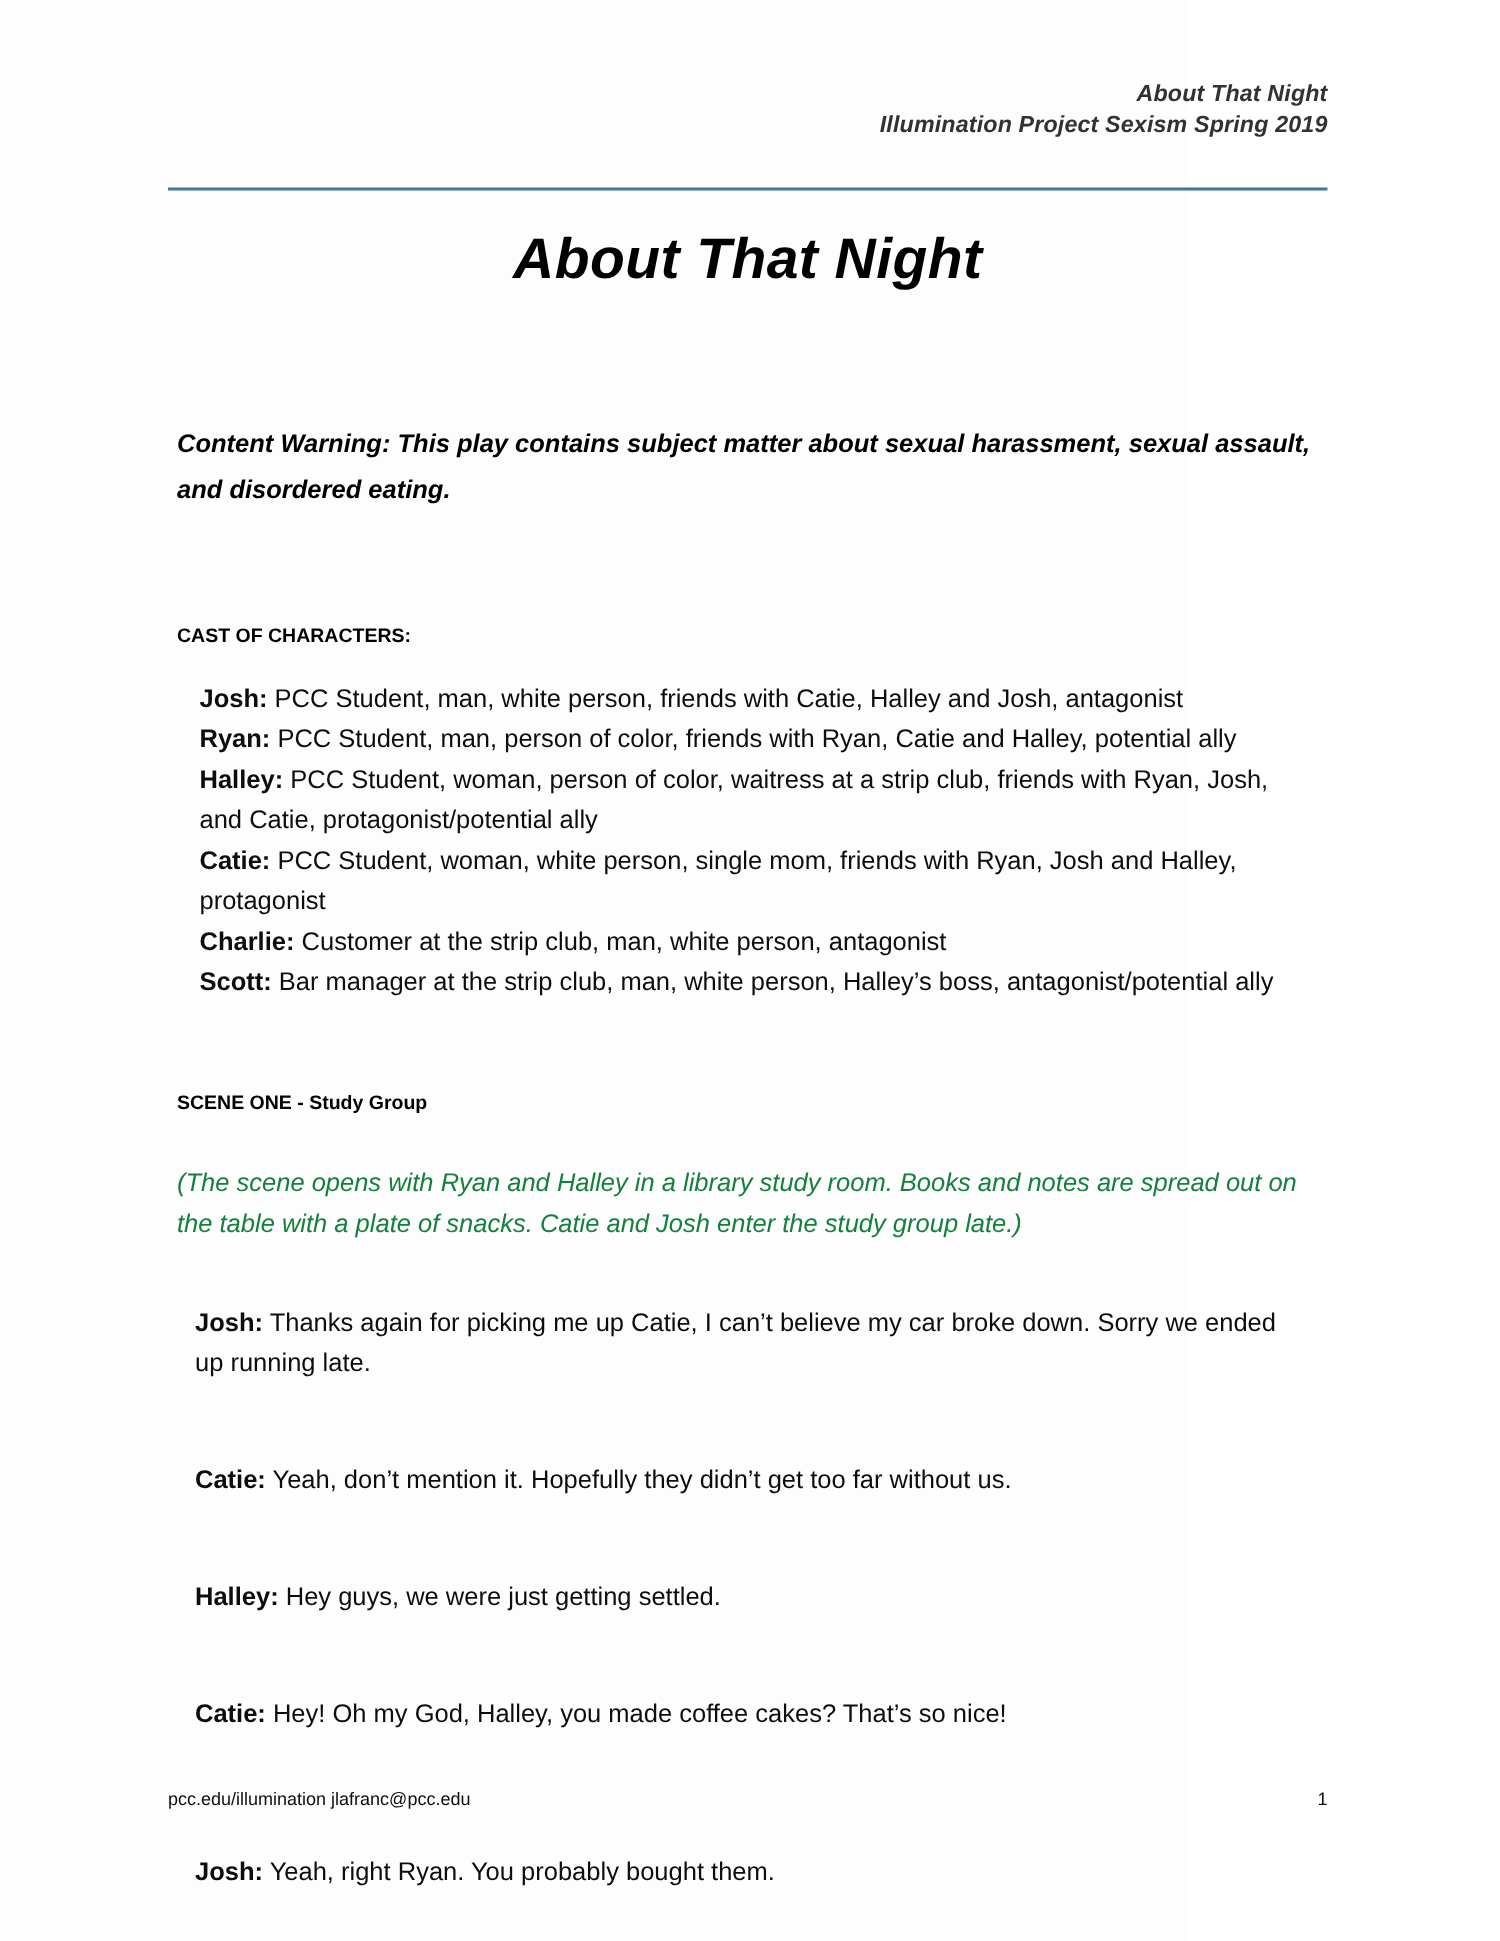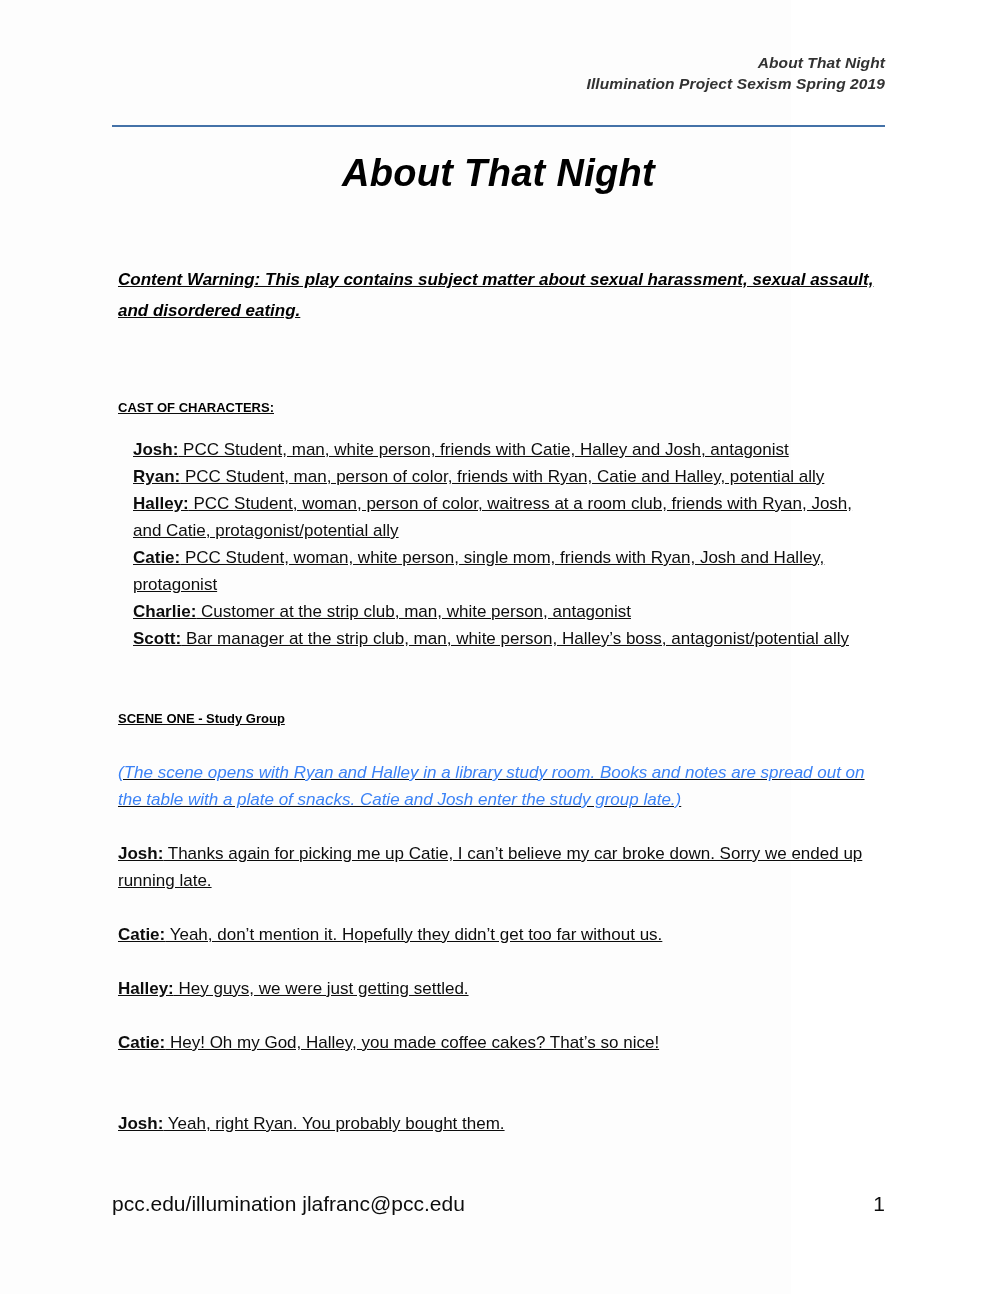--- a/index.html
+++ b/index.html
@@ -70,23 +70,22 @@
     font-size: 17.5px;
     font-weight: bold;
     font-style: italic;
     color: #000000;
   }
 
   
   .content {
     position: absolute;
     left: 118px;
-    top: 264px;
+    top: 280px;
     width: 766px;
-    text-decoration: underline;
   }
 
   .content-warning {
     font-size: 17px;
     font-weight: bold;
     font-style: italic;
     line-height: 31px;
     color: #000000;
     margin: 0;
   }
@@ -111,49 +110,49 @@
     margin: 0;
   }
   .cast-name {
     font-weight: bold;
   }
 
   .stage-direction {
     font-size: 17px;
     font-style: italic;
     line-height: 27px;
-    color: #3b82f6;
+    color: #15803d;
     margin: 0;
   }
 
   .dialogue {
     font-size: 17px;
     line-height: 27px;
     color: #0d0d0d;
-    margin: 0;
+    margin: 12px;
   }
   .speaker {
     font-weight: bold;
   }
 
   
   .gap-cast-heading { height: 68px; }
   .gap-scene-heading { height: 38px; }
   .gap-blankline { height: 27px; }
 
   
   .footer {
     position: absolute;
     left: 112px;
     top: 1192px;
     width: 773px;
     display: flex;
     justify-content: space-between;
     align-items: baseline;
-    font-size: 21px;
+    font-size: 12px;
     color: #0d0d0d;
     text-align: right;
   }
 </style>
 </head>
 <body>
 
 <div class="page">
 
   <div class="running-header">
@@ -169,21 +168,21 @@
 
     <p class="content-warning">Content Warning: This play contains subject matter about sexual harassment, sexual assault, and disordered eating.</p>
 
     <div class="gap-cast-heading"></div>
 
     <p class="section-heading">CAST OF CHARACTERS:</p>
 
     <ul class="cast-list">
       <li><span class="cast-name">Josh:</span><span> PCC Student, man, white person, friends with Catie, Halley and Josh, antagonist</span></li>
       <li><span class="cast-name">Ryan:</span><span> PCC Student, man, person of color, friends with Ryan, Catie and Halley, potential ally</span></li>
-      <li><span class="cast-name">Halley:</span><span> PCC Student, woman, person of color, waitress at a room club, friends with Ryan, Josh, and Catie, protagonist/potential ally</span></li>
+      <li><span class="cast-name">Halley:</span><span> PCC Student, woman, person of color, waitress at a strip club, friends with Ryan, Josh, and Catie, protagonist/potential ally</span></li>
       <li><span class="cast-name">Catie:</span><span> PCC Student, woman, white person, single mom, friends with Ryan, Josh and Halley, protagonist</span></li>
       <li><span class="cast-name">Charlie:</span><span> Customer at the strip club, man, white person, antagonist</span></li>
       <li><span class="cast-name">Scott:</span><span> Bar manager at the strip club, man, white person, Halley’s boss, antagonist/potential ally</span></li>
     </ul>
 
     <div class="gap-scene-heading"></div>
 
     <p class="section-heading">SCENE ONE - Study Group</p>
 
     <div class="gap-blankline"></div>

